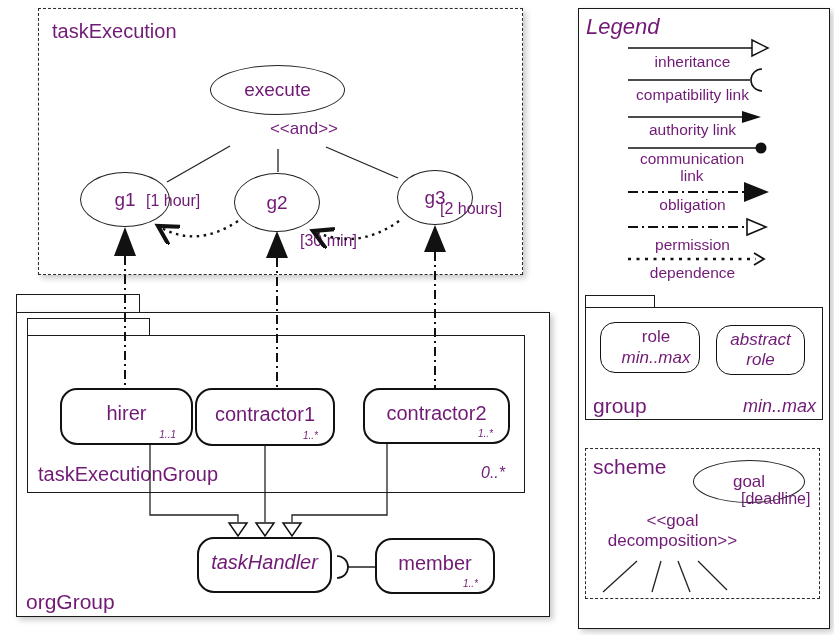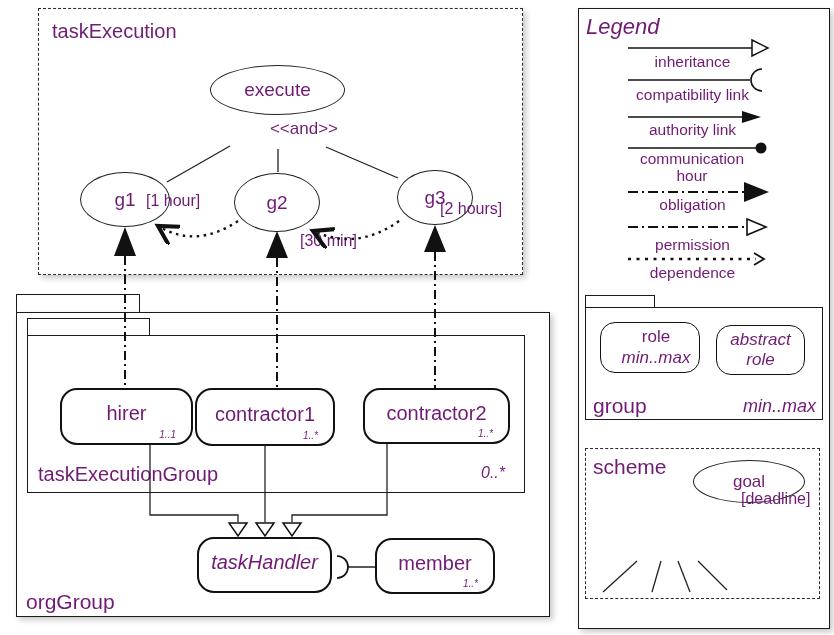--- a/index.html
+++ b/index.html
@@ -112,21 +112,21 @@
   <svg class="abs z2" style="left:620px;top:104px;" width="156" height="26" viewBox="0 0 156 26">
     <line x1="8" y1="13" x2="130" y2="13" stroke="#111" stroke-width="1.6"></line>
     <polygon points="122,7 141,13 122,19" fill="#111"></polygon>
   </svg>
   <div class="abs legend-label z2" style="left:595px;top:121px;width:195px;">authority link</div>
 
   <svg class="abs z2" style="left:620px;top:135px;" width="156" height="26" viewBox="0 0 156 26">
     <line x1="8" y1="13" x2="138" y2="13" stroke="#111" stroke-width="1.6"></line>
     <circle cx="141" cy="13" r="5.5" fill="#111"></circle>
   </svg>
-  <div class="abs legend-label z2" style="left:632px;top:150px;width:120px;">communication hour</div>
+  <div class="abs legend-label z2" style="left:632px;top:150px;width:120px;">communication link</div>
 
   <svg class="abs z2" style="left:620px;top:179px;" width="156" height="26" viewBox="0 0 156 26">
     <line x1="8" y1="13" x2="124" y2="13" stroke="#111" stroke-width="1.9" stroke-dasharray="10 4 2 4"></line>
     <polygon points="124,3 149,13 124,23" fill="#111"></polygon>
   </svg>
   <div class="abs legend-label z2" style="left:595px;top:196px;width:195px;">obligation</div>
 
   <svg class="abs z2" style="left:620px;top:214px;" width="156" height="26" viewBox="0 0 156 26">
     <line x1="8" y1="13" x2="127" y2="13" stroke="#111" stroke-width="1.9" stroke-dasharray="10 4 2 4"></line>
     <polygon points="127,5 146,13 127,21" fill="#fff" stroke="#111" stroke-width="1.6"></polygon>
@@ -150,20 +150,24 @@
   </div>
   <div class="abs big-title z3" style="left:593px;top:394px;">group</div>
   <div class="abs italic z3" style="left:716px;top:396px;width:100px;text-align:right;font-size:18px;">min..max</div>
 
   <div class="abs dashedbox z2" style="left:585px;top:448px;width:233px;height:149px;"></div>
   <div class="abs big-title z3" style="left:593px;top:455px;">scheme</div>
   <div class="abs ellipse z3" style="left:693px;top:460px;width:112px;height:43px;font-size:17px;border-width:1.3px;">
     <span>goal</span>
   </div>
   <div class="abs deadline z4" style="left:741px;top:490px;">[deadline]</div>
+  <div class="abs z3" style="left:595px;top:511px;width:155px;text-align:center;font-size:17px;line-height:1.15;">
+    <div>&lt;&lt;goal</div>
+    <div>decomposition&gt;&gt;</div>
+  </div>
 
   <svg class="overlay" width="834" height="635" viewBox="0 0 834 635">
     <defs>
       <marker id="depArrow" markerWidth="11" markerHeight="11" refX="8" refY="4.5" orient="auto">
         <path d="M0,0 L8,4.5 L0,9" fill="none" stroke="#111" stroke-width="1.7"></path>
       </marker>
     </defs>
 
     <g stroke="#222" stroke-width="1.3">
       <line x1="278" y1="149" x2="278" y2="172"></line>

